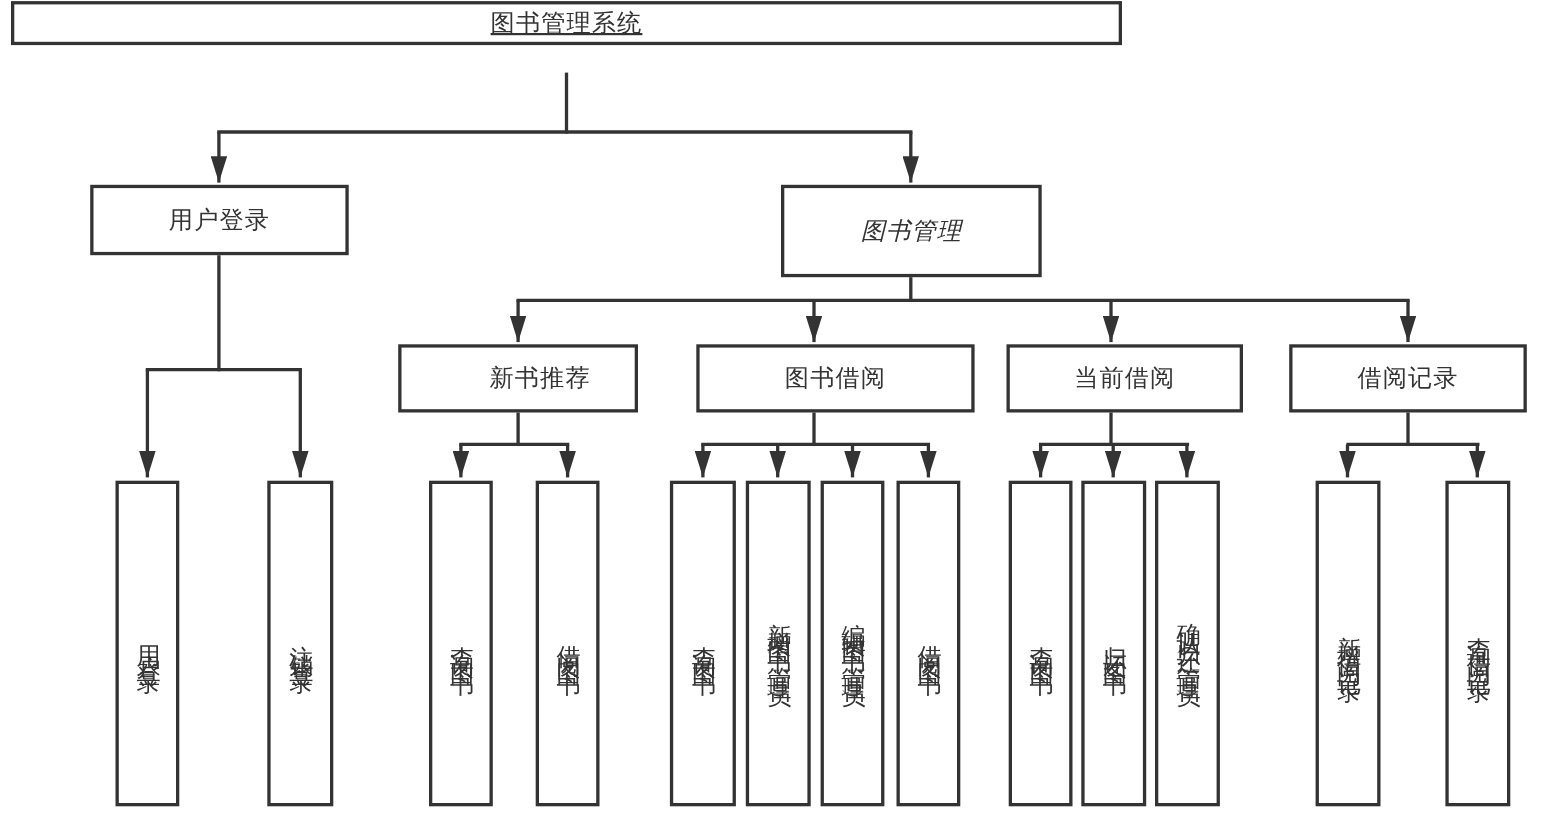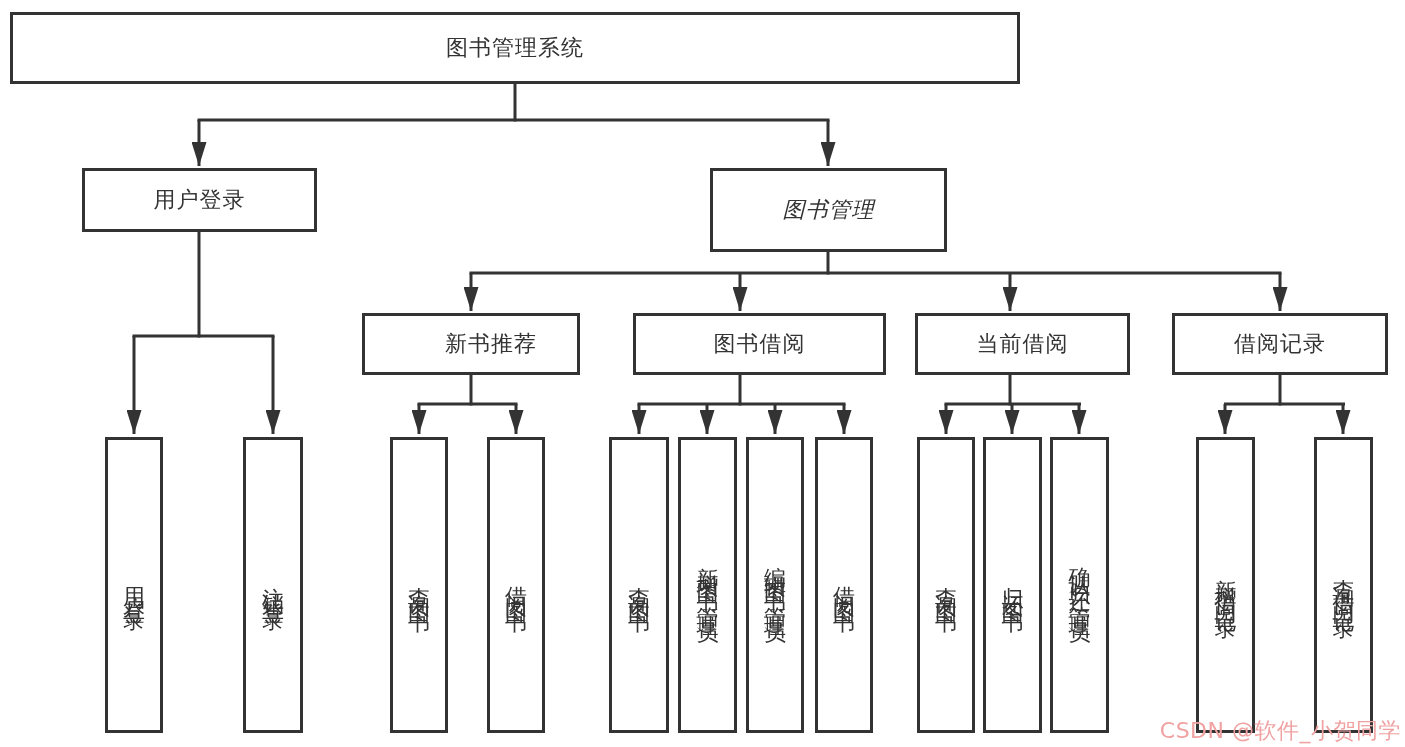--- a/index.html
+++ b/index.html
@@ -97,21 +97,21 @@
       <path d="M1012,404 V434" marker-end="url(#arrow)"></path>
       <path d="M1079,404 V434" marker-end="url(#arrow)"></path>
 
       <path d="M1280,373 V405.5"></path>
       <path d="M1224,404 H1345"></path>
       <path d="M1225,404 V434" marker-end="url(#arrow)"></path>
       <path d="M1343,404 V434" marker-end="url(#arrow)"></path>
     </g>
   </svg>
 
-  <div class="node" style="left:10px; top:12px; width:1010px; height:72px;">
+  <div class="node" style="left:10px; top:1px; width:1010px; height:40px;text-decoration:underline;">
     <span class="label">图书管理系统</span>
   </div>
 
   <div class="node" style="left:82px; top:168px; width:235px; height:64px;">
     <span class="label">用户登录</span>
   </div>
   <div class="node" style="left:710px; top:168px; width:237px; height:84px;font-style:italic;">
     <span class="label">图书管理</span>
   </div>
 
@@ -165,15 +165,14 @@
     <span class="label">确认归还（管理员）</span>
   </div>
 
   <div class="node tall" style="left:1196px; top:437px; width:59px; height:296px;">
     <span class="label">新增借阅记录</span>
   </div>
   <div class="node tall" style="left:1314px; top:437px; width:59px; height:296px;">
     <span class="label">查询借阅记录</span>
   </div>
 
-  <div class="watermark" style="color:#f0a2a2;">CSDN @软件_小贺同学</div>
 
 </div>
 
 </body></html>

